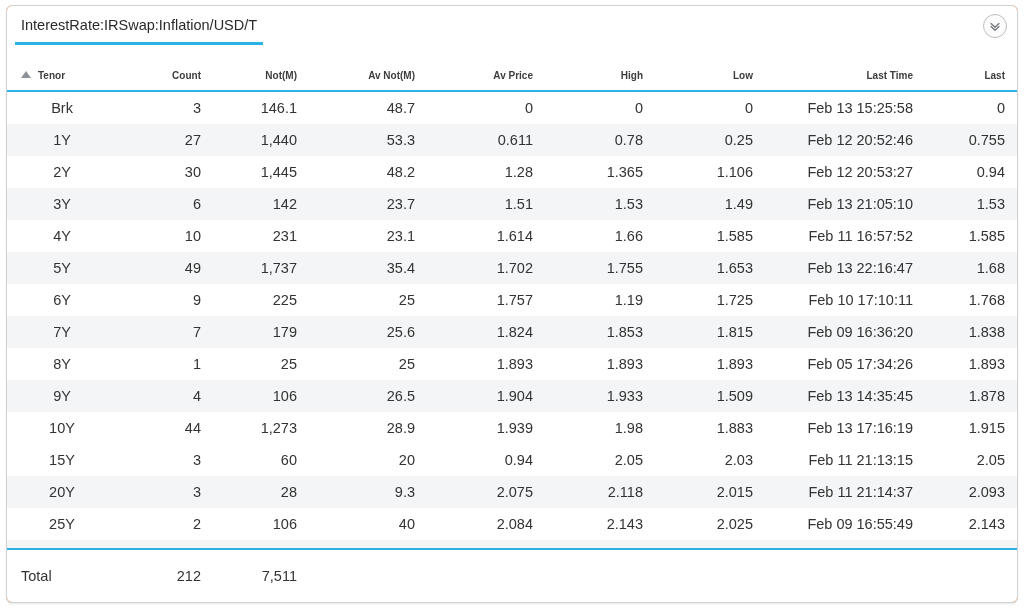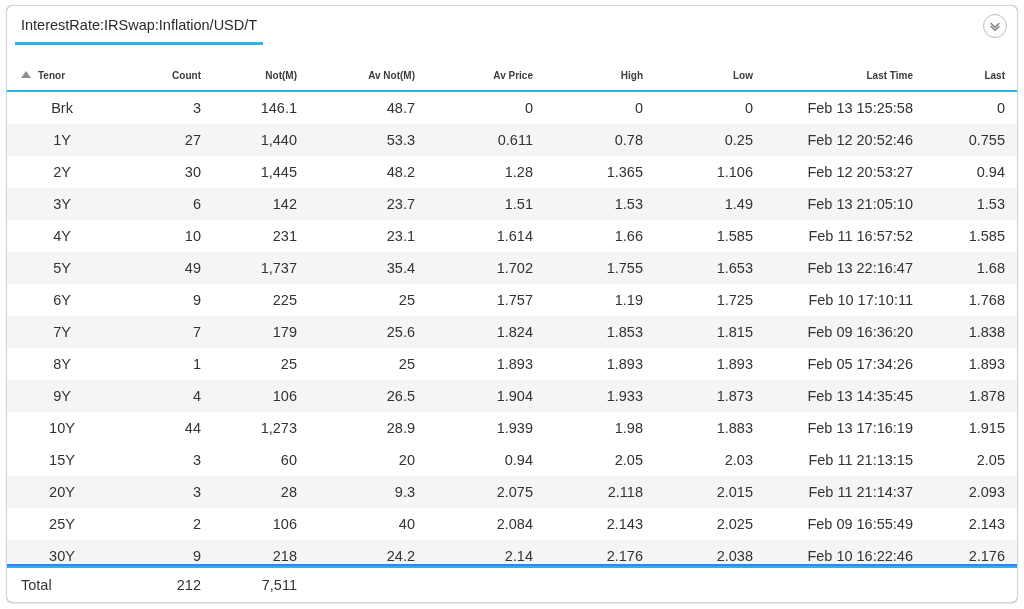--- a/index.html
+++ b/index.html
@@ -18,21 +18,21 @@
   }
   .panel {
     position: absolute;
     left: 6px;
     top: 5px;
     width: 1012px;
     height: 598px;
     box-sizing: border-box;
     border: 1px solid #cfd3d6;
     border-radius: 6px;
-    background: #3b82f6;
+    background: #f97316;
     box-shadow: 0 1px 2px rgba(0,0,0,0.10);
     overflow: hidden;
   }
   
   .tabbar {
     position: relative;
     height: 40px;
     background: #ffffff;
     border-bottom: 1px solid #e3e6e8;
   }
@@ -128,21 +128,21 @@
     background: #ffffff;
   }
   table.total {
     width: 100%;
     border-collapse: collapse;
     table-layout: fixed;
     font-size: 14.5px;
     color: #333333;
   }
   table.total td {
-    padding: 9px 14px;
+    padding: 18px 14px;
     text-align: right;
     white-space: nowrap;
   }
   table.total td.left { text-align: left; }
   .body-scroll {
     position: absolute;
     left: 0; right: 0;
     top: 40px;
     bottom: 38px;
     overflow: hidden;
@@ -292,21 +292,21 @@
               <td>Feb 05 17:34:26</td>
               <td>1.893</td>
             </tr>
             <tr class="odd">
               <td class="left">9Y</td>
               <td>4</td>
               <td>106</td>
               <td>26.5</td>
               <td>1.904</td>
               <td>1.933</td>
-              <td>1.873</td>
+              <td>1.509</td>
               <td>Feb 13 14:35:45</td>
               <td>1.878</td>
             </tr>
             <tr class="even">
               <td class="left">10Y</td>
               <td>44</td>
               <td>1,273</td>
               <td>28.9</td>
               <td>1.939</td>
               <td>1.98</td>

